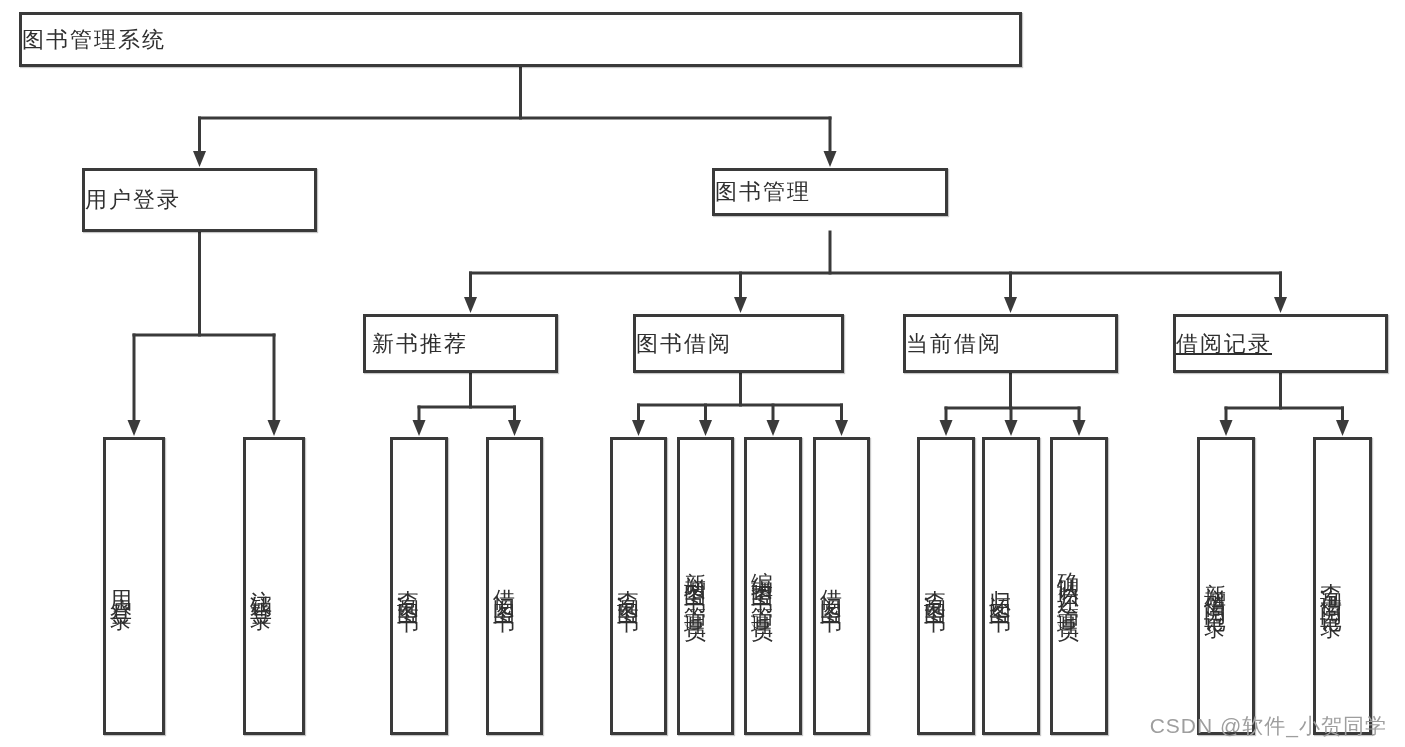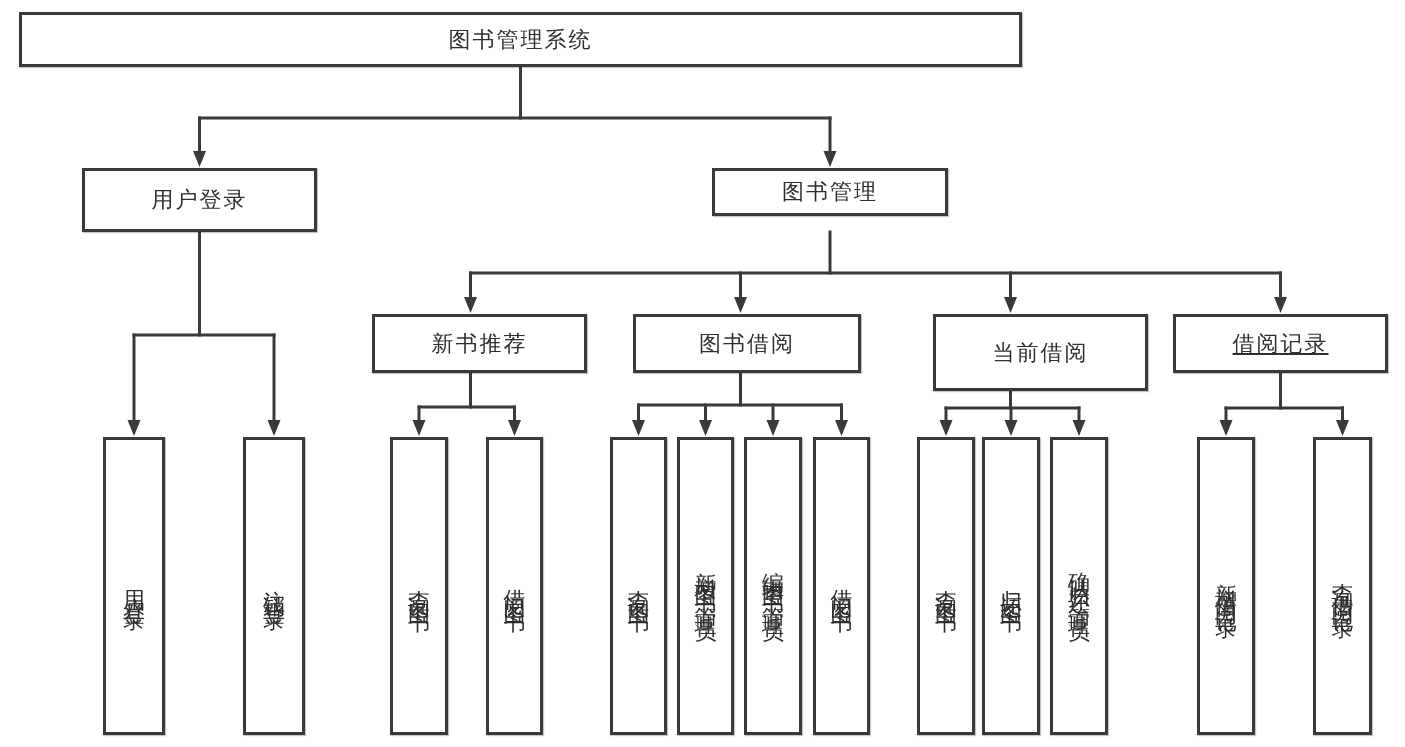--- a/index.html
+++ b/index.html
@@ -6,21 +6,20 @@
   body{font-family:"Liberation Sans","DejaVu Sans",sans-serif;}
   .canvas{position:relative;width:1405px;height:747px;background:#fff;overflow:hidden;}
   .connector-layer{position:absolute;left:0;top:0;width:100%;height:100%;}
   .node{
     position:absolute;
     box-sizing:border-box;
     background:#fff;
     border:3px solid var(--border,#3a3a3a);
     display:flex;
     align-items:center;
-    justify-content:center;
     color:var(--text,#2f2f2f);
     font-size:22px;
     box-shadow:1px 1px 1px rgba(0,0,0,0.22);
   }
   .node .label{white-space:nowrap;letter-spacing:2px;}
   .node.vertical .label{
     writing-mode:vertical-rl;
     letter-spacing:0.32em;
     white-space:nowrap;
   }
@@ -94,27 +93,27 @@
   <div>
       <div class="node" style="left: 19px; top: 12px; width: 1003px; height: 55px;">
         <span class="label">图书管理系统</span>
       </div>
       <div class="node" style="left: 82px; top: 168px; width: 235px; height: 64px;">
         <span class="label">用户登录</span>
       </div>
       <div class="node" style="left: 712px; top: 168px; width: 236px; height: 48px;">
         <span class="label">图书管理</span>
       </div>
-      <div class="node" style="left: 372px; top: 314px; width: 215px; height: 59px;">
+      <div class="node" style="left: 363px; top: 314px; width: 195px; height: 59px; padding-left: 6px;">
         <span class="label">新书推荐</span>
       </div>
-      <div class="node" style="left: 633px; top: 314px; width: 228px; height: 59px;">
+      <div class="node" style="left: 633px; top: 314px; width: 211px; height: 59px;">
         <span class="label">图书借阅</span>
       </div>
-      <div class="node" style="left: 903px; top: 314px; width: 215px; height: 77px; margin-left: 30px;">
+      <div class="node" style="left: 903px; top: 314px; width: 215px; height: 59px;">
         <span class="label">当前借阅</span>
       </div>
       <div class="node" style="left: 1173px; top: 314px; width: 215px; height: 59px; text-decoration: underline;">
         <span class="label">借阅记录</span>
       </div>
       <div class="node vertical" style="left: 103px; top: 437px; width: 62px; height: 298px;">
         <span class="label">用户登录</span>
       </div>
       <div class="node vertical" style="left: 243px; top: 437px; width: 62px; height: 298px;">
         <span class="label">注销登录</span>
@@ -146,13 +145,14 @@
       <div class="node vertical" style="left: 1050px; top: 437px; width: 58px; height: 298px;">
         <span class="label">确认归还（管理员）</span>
       </div>
       <div class="node vertical" style="left: 1197px; top: 437px; width: 58px; height: 298px;">
         <span class="label">新增借阅记录</span>
       </div>
       <div class="node vertical" style="left: 1313px; top: 437px; width: 59px; height: 298px;">
         <span class="label">查询借阅记录</span>
       </div>
     </div>
+  <div class="watermark" style="right:18px; top:712px;">CSDN @软件_小贺同学</div>
 </div>
 
 </body></html>

